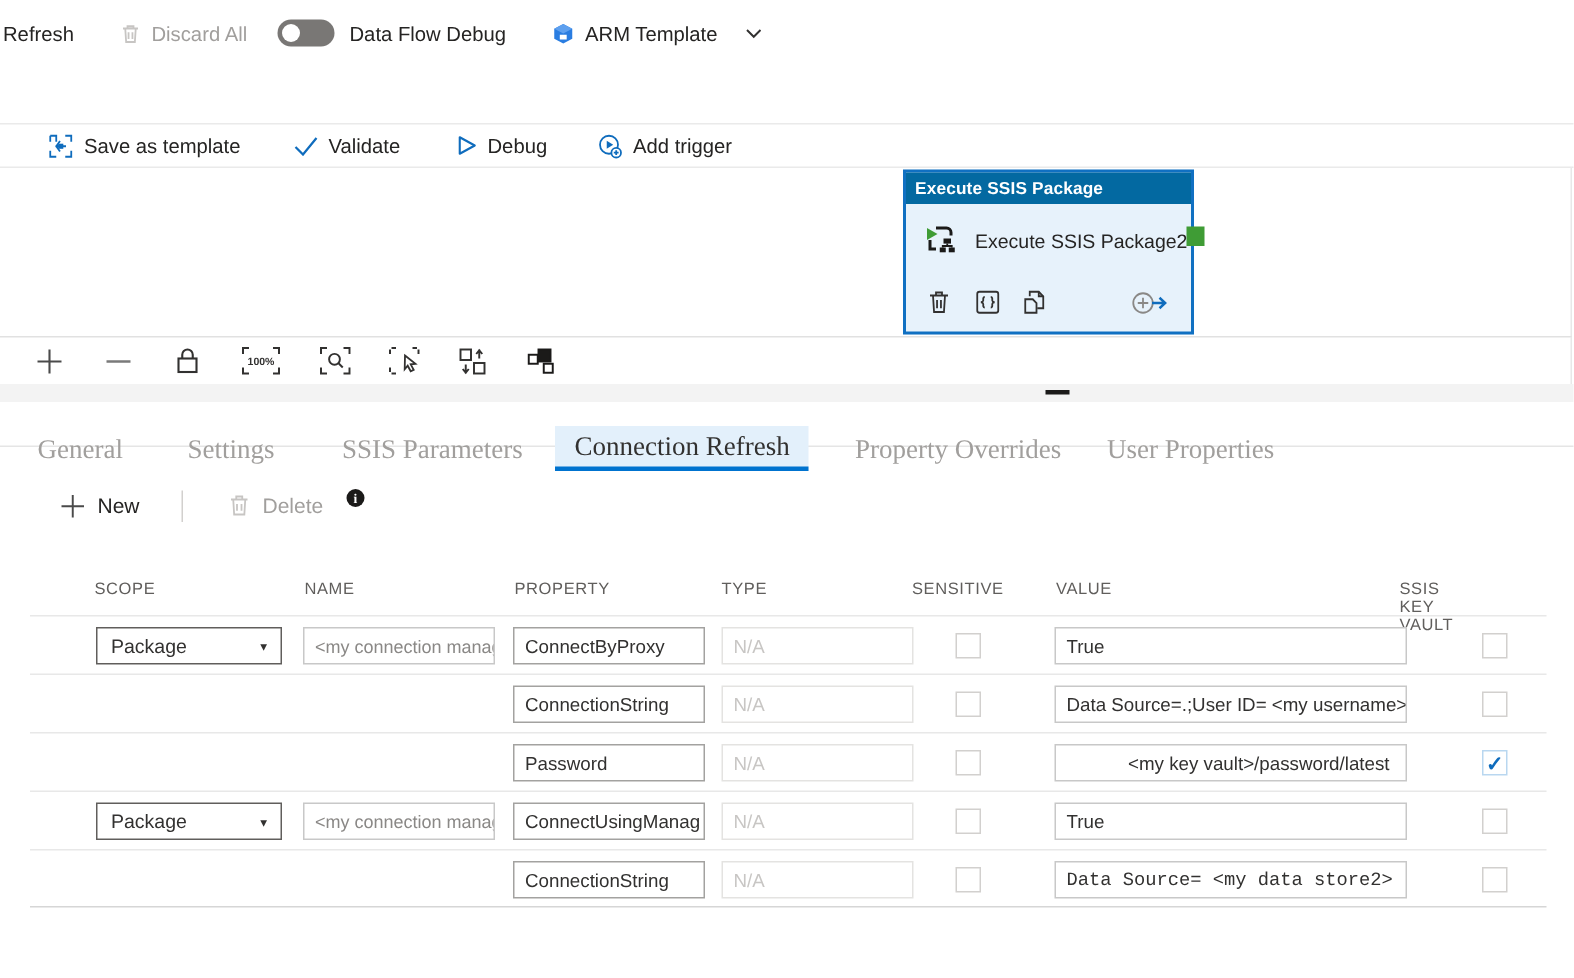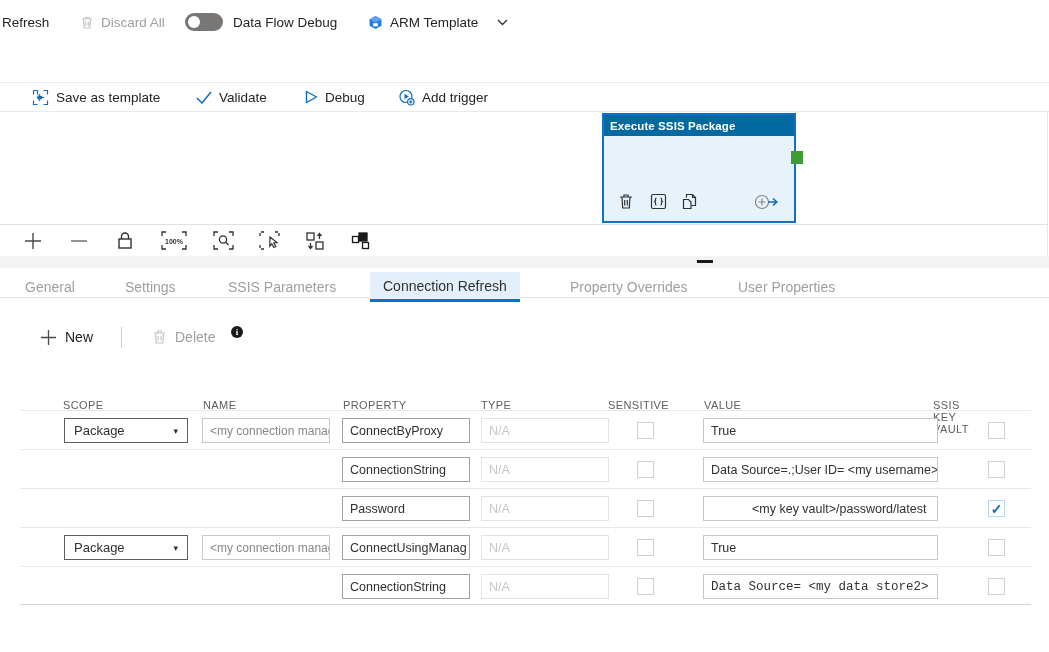--- a/index.html
+++ b/index.html
@@ -41,35 +41,35 @@
   .cz { margin-left:24px; width:22px; height:22px; display:flex; align-items:center; justify-content:center;
         cursor:pointer; color:#323130; }
   .cz:first-child { margin-left:22px; }
 
   
   #grip-strip { position:absolute; left:0; top:256px; width:1049px; height:12px; background:#f3f3f3; }
   #grip { position:absolute; left:697px; top:4px; width:16px; height:3px; background:#1b1a19; cursor:ns-resize; }
 
   
   #tabs { position:absolute; left:0; top:268px; width:1049px; height:30px; border-bottom:1px solid #e5e5e5; background:#fff; }
-  .tab { position:absolute; top:4px; height:30px; display:flex; align-items:center; font-size:14px;
-         color:#a19f9d; cursor:pointer; }
+  .tab { position:absolute; top:16px; height:30px; display:flex; align-items:center; font-size:18px;
+         color:#a19f9d; cursor:pointer;font-family:Liberation Serif, serif; }
   .tab.active { background:#e3f0fb; color:#323130; border-bottom:3px solid #0073cf; padding:0 13px; }
 
   
   #cmdrow { position:absolute; left:0; top:318px; width:1049px; height:38px; }
   .cmd { position:absolute; top:0; height:38px; display:flex; align-items:center; gap:8px;
          font-size:14px; color:#252423; cursor:pointer; }
   #cmd-divider { position:absolute; left:121px; top:9px; width:1px; height:21px; background:#d2d0ce; }
   #info-dot { position:absolute; left:231px; top:8px; width:12px; height:12px; border-radius:50%;
               background:#1b1a19; color:#fff; font-size:9px; font-weight:bold; font-family:"Liberation Serif",serif;
               display:flex; align-items:center; justify-content:center; cursor:pointer; }
 
   
-  #thead { position:absolute; left:0; top:396px; width:840px; height:20px;
+  #thead { position:absolute; left:0; top:384px; width:840px; height:20px;
            font-size:11px; color:#605e5c; letter-spacing:.4px; }
   #thead span { position:absolute; top:3px; }
   #tbody { position:absolute; left:20px; top:410px; width:1011px; }
   .trow { position:relative; height:39px; border-top:1px solid #e8e8e8; }
   .trow:last-child { border-bottom:1px solid #d6d6d6; }
   .cell-input { position:absolute; top:7px; height:25px; border:1px solid #c8c8c8; background:#fff;
                 font-size:12.5px; color:#323130; display:flex; align-items:center; padding:0 7px;
                 white-space:nowrap; overflow:hidden; }
   .prop { border-color:#a3a2a0; }
   .na   { border-color:#e4e3e1; color:#c8c6c4; }
@@ -164,20 +164,34 @@
           </g>
         </svg>
     </span>
     <span>Add trigger</span>
   </div>
 </div>
 
 <div id="canvas">
   <div id="activity-card">
     <div class="hdr">Execute SSIS Package</div>
+    <div class="body-row">
+      <span>
+        <svg width="24" height="24" viewBox="0 0 24 24">
+          <path d="M2 4l7 4-7 4z" fill="#3f9c35"></path>
+          <path d="M8 4h7a3 3 0 0 1 3 3v2" fill="none" stroke="#1b1a19" stroke-width="2"></path>
+          <path d="M4 12v6h4" fill="none" stroke="#1b1a19" stroke-width="2"></path>
+          <rect x="13" y="11" width="5" height="3.4" fill="#1b1a19"></rect>
+          <rect x="10.5" y="17" width="4" height="3.2" fill="#1b1a19"></rect>
+          <rect x="16.5" y="17" width="4" height="3.2" fill="#1b1a19"></rect>
+          <path d="M15.5 14.4v1.6M12.5 17v-1h6v1" fill="none" stroke="#1b1a19" stroke-width="1.2"></path>
+          </svg>
+      </span>
+      <span class="name">Execute SSIS Package2</span>
+    </div>
     <div class="icons-row">
       <span class="card-ic">
         <svg width="16" height="17" viewBox="0 0 16 17">
             <g fill="none" stroke="#323130" stroke-width="1.2">
           <path d="M2 4h12M6 4V2h4v2M4 4l.7 11h6.6L12 4M6.7 7v5.5M9.3 7v5.5"></path>
             </g>
           </svg>
       </span>
       <span class="card-ic">
         <svg width="17" height="17" viewBox="0 0 17 17">

